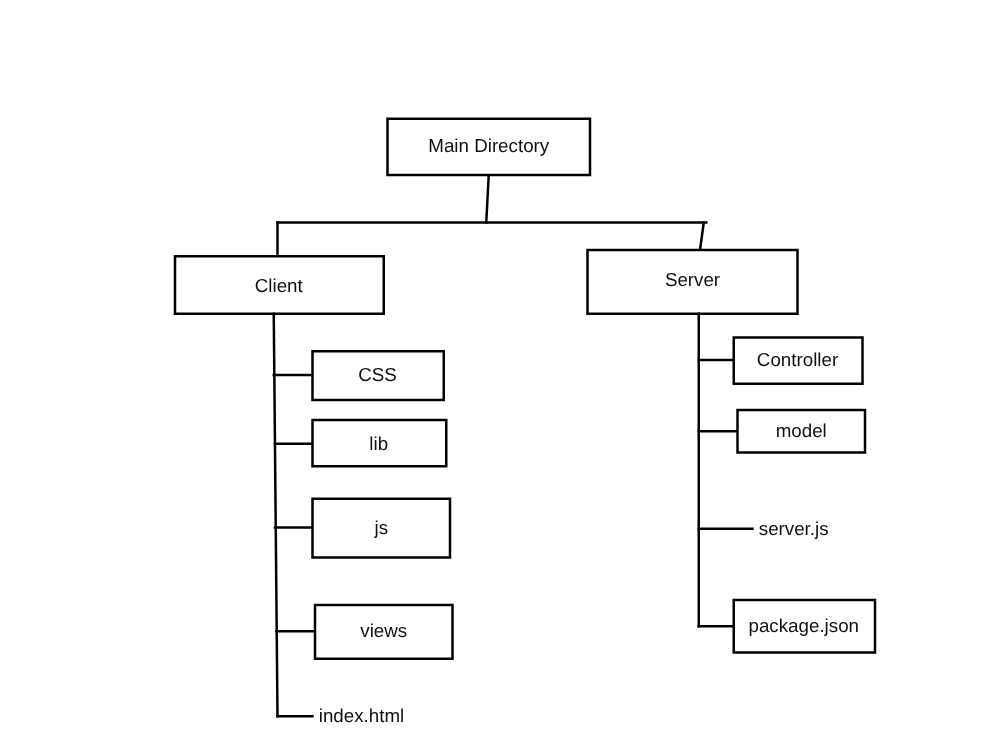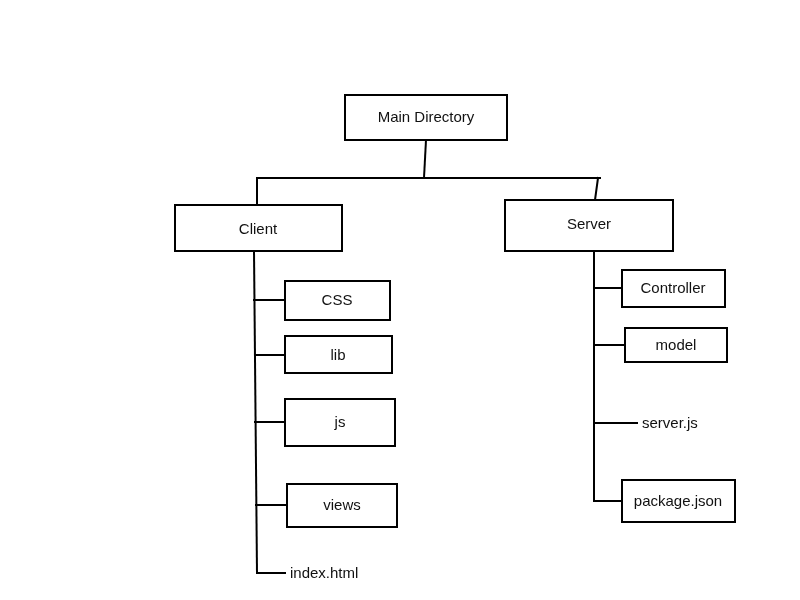--- a/index.html
+++ b/index.html
@@ -7,21 +7,20 @@
     padding: 0;
     background: #ffffff;
   }
   #canvas {
     position: relative;
     width: 724px;
     height: 600px;
     background: #ffffff;
     overflow: hidden;
     font-family: "Liberation Sans", sans-serif;
-    margin-left: 35px;
   }
   #diagram-svg {
     display: block;
     width: 800px;
     height: 600px;
   }
   .node-box {
     fill: #ffffff;
     stroke: #000000;
     stroke-width: 2;

